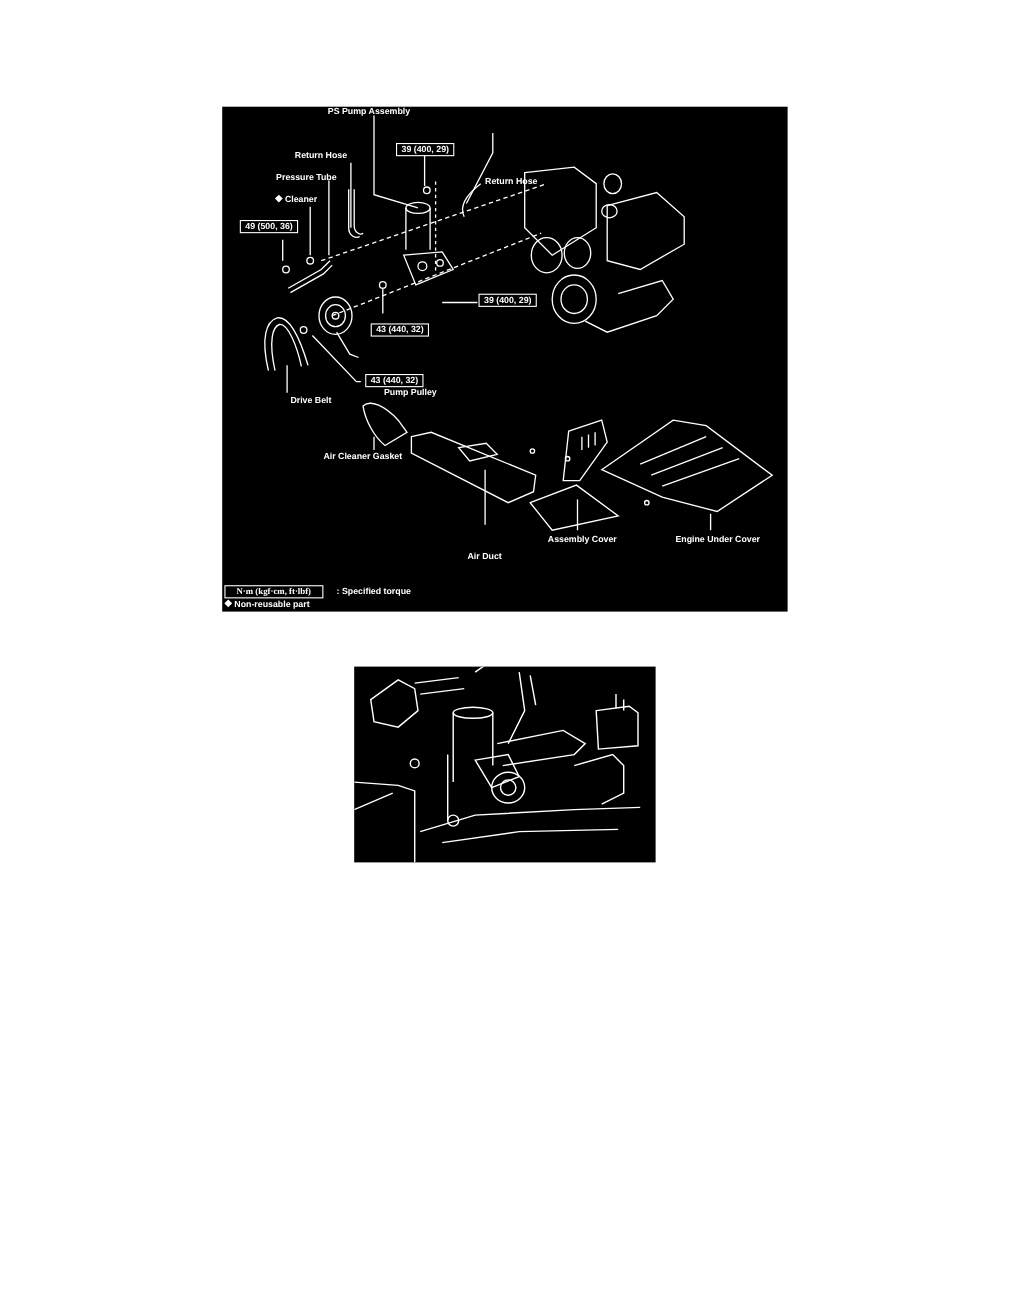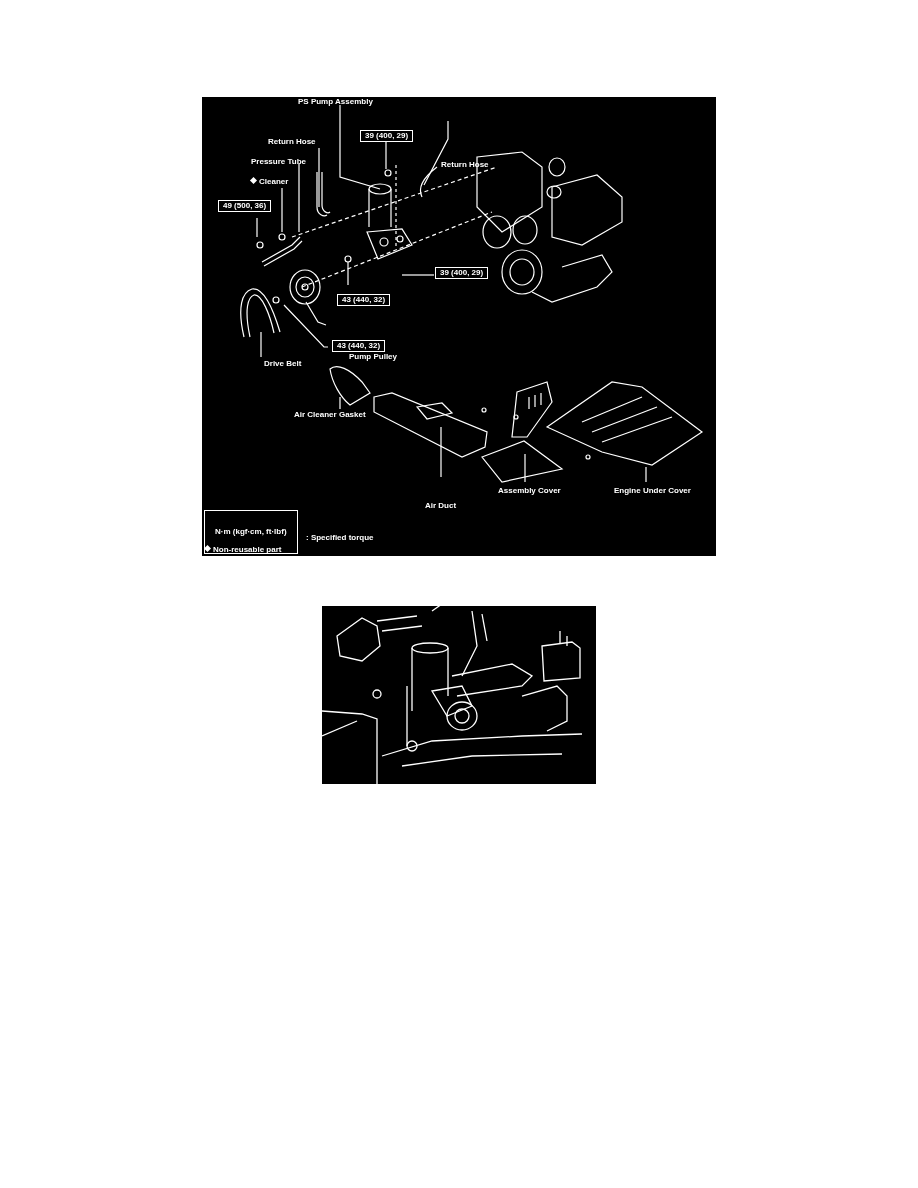--- a/index.html
+++ b/index.html
@@ -104,21 +104,21 @@
   <div class="box" style="left:233px;top:170px;">39 (400, 29)</div>
   <div class="box" style="left:135px;top:197px;">43 (440, 32)</div>
   <div class="lbl" style="left:147px;top:223px;margin-top:32px;">Pump Pulley</div>
   <div class="box" style="left:130px;top:243px;">43 (440, 32)</div>
   <div class="lbl" style="left:26px;top:262px;margin-left:36px;">Drive Belt</div>
   <div class="lbl" style="left:92px;top:313px;">Air Cleaner Gasket</div>
   <div class="lbl" style="left:223px;top:404px;">Air Duct</div>
   <div class="lbl" style="left:296px;top:389px;">Assembly Cover</div>
   <div class="lbl" style="left:402px;top:389px;margin-left:10px;">Engine Under Cover</div>
 
-  <div class="box" style="left:2px;top:413px;padding:16px 10px;">N·m (kgf·cm, ft·lbf)</div>
+  <div class="box" style="left:2px;top:435px;padding:0 10px;font-family:Liberation Serif, serif;">N·m (kgf·cm, ft·lbf)</div>
   <div class="lbl" style="left:104px;top:436px;">:  Specified torque</div>
   <div class="lbl" style="left:3px;top:448px;"><span class="diamond"></span><span>Non-reusable part</span></div>
 </div>
 
 <div id="fig2" class="figure">
   <svg class="art" width="274" height="178" viewBox="0 0 274 178" fill="none" stroke="#fff" stroke-width="1.3">
     <path d="M15,30 L40,12 L55,20 L58,40 L40,55 L18,50 Z"></path>
     <line x1="55" y1="15" x2="95" y2="10"></line>
     <line x1="60" y1="25" x2="100" y2="20"></line>
     <ellipse cx="108" cy="42" rx="18" ry="5"></ellipse>

